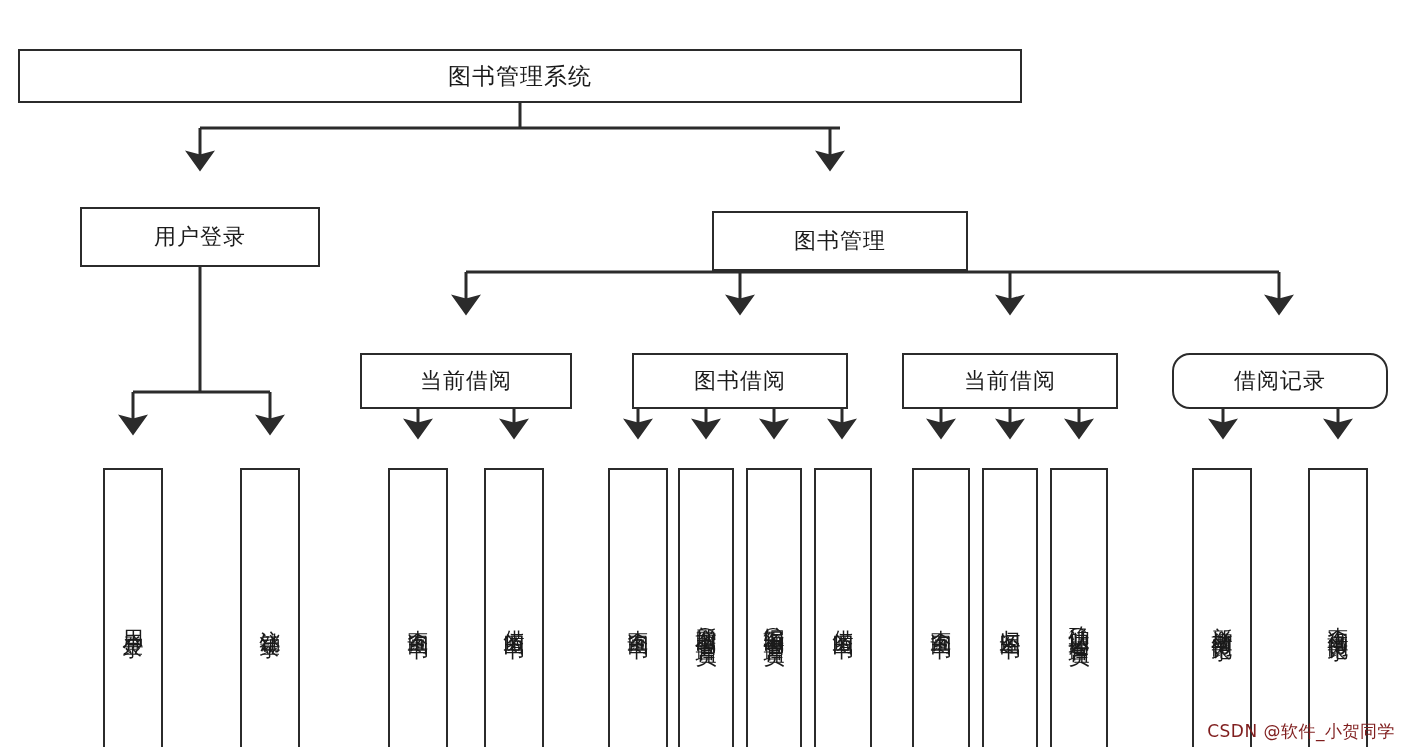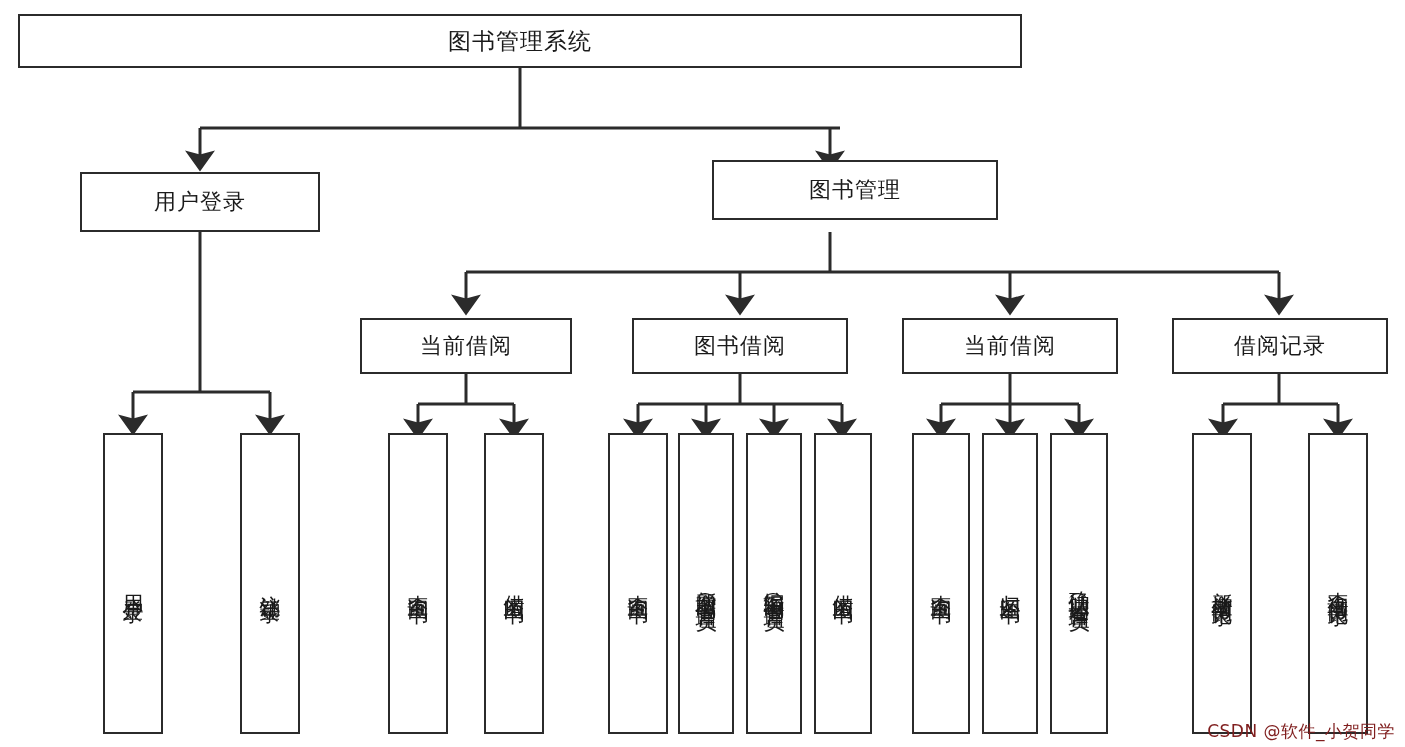--- a/index.html
+++ b/index.html
@@ -22,20 +22,21 @@
   .node{
     position:absolute;
     box-sizing:border-box;
     background:#ffffff;
     border:2px solid #2b2b2b;
     z-index:2;
     display:flex;
     align-items:center;
     justify-content:center;
     text-align:center;
+    margin-top:35px;
   }
   .node .label{
     font-size:22px;
     line-height:1.25;
     letter-spacing:1px;
     color:#1a1a1a;
     white-space:nowrap;
   }
   
   .node.root .label{font-size:23px;}
@@ -128,37 +129,37 @@
   </svg>
 
   <div class="node root" style="left:18px;top:14px;width:1004px;height:54px;">
     <span class="label">图书管理系统</span>
   </div>
 
   <div class="node" style="left:80px;top:172px;width:240px;height:60px;">
     <span class="label">用户登录</span>
   </div>
 
-  <div class="node" style="left:712px;top:160px;width:286px;height:60px;">
+  <div class="node" style="left:712px;top:176px;width:256px;height:60px;">
     <span class="label">图书管理</span>
   </div>
 
   <div class="node" style="left:360px;top:318px;width:212px;height:56px;">
     <span class="label">当前借阅</span>
   </div>
 
   <div class="node" style="left:902px;top:318px;width:216px;height:56px;">
     <span class="label">当前借阅</span>
   </div>
 
   <div class="node" style="left:632px;top:318px;width:216px;height:56px;">
     <span class="label">图书借阅</span>
   </div>
 
-  <div class="node" style="left:1172px;top:318px;width:216px;height:56px;">
+  <div class="node" style="left:1172px;top:318px;width:216px;height:56px;border-radius:18px;">
     <span class="label">借阅记录</span>
   </div>
 
   <div class="node leaf" style="left:103px;top:433px;width:60px;height:301px;">
     <span class="label">用户登录</span>
   </div>
 
   <div class="node leaf" style="left:240px;top:433px;width:60px;height:301px;">
     <span class="label">注销登录</span>
   </div>

